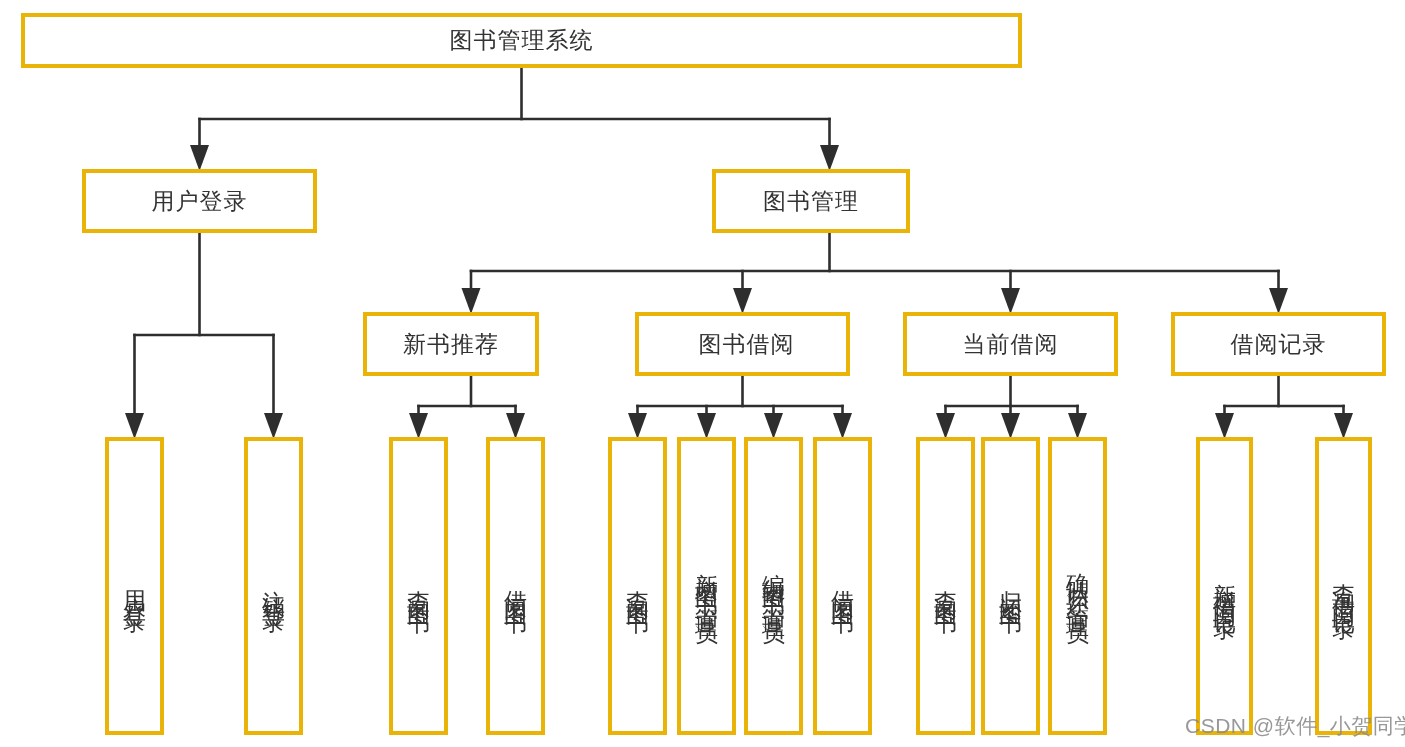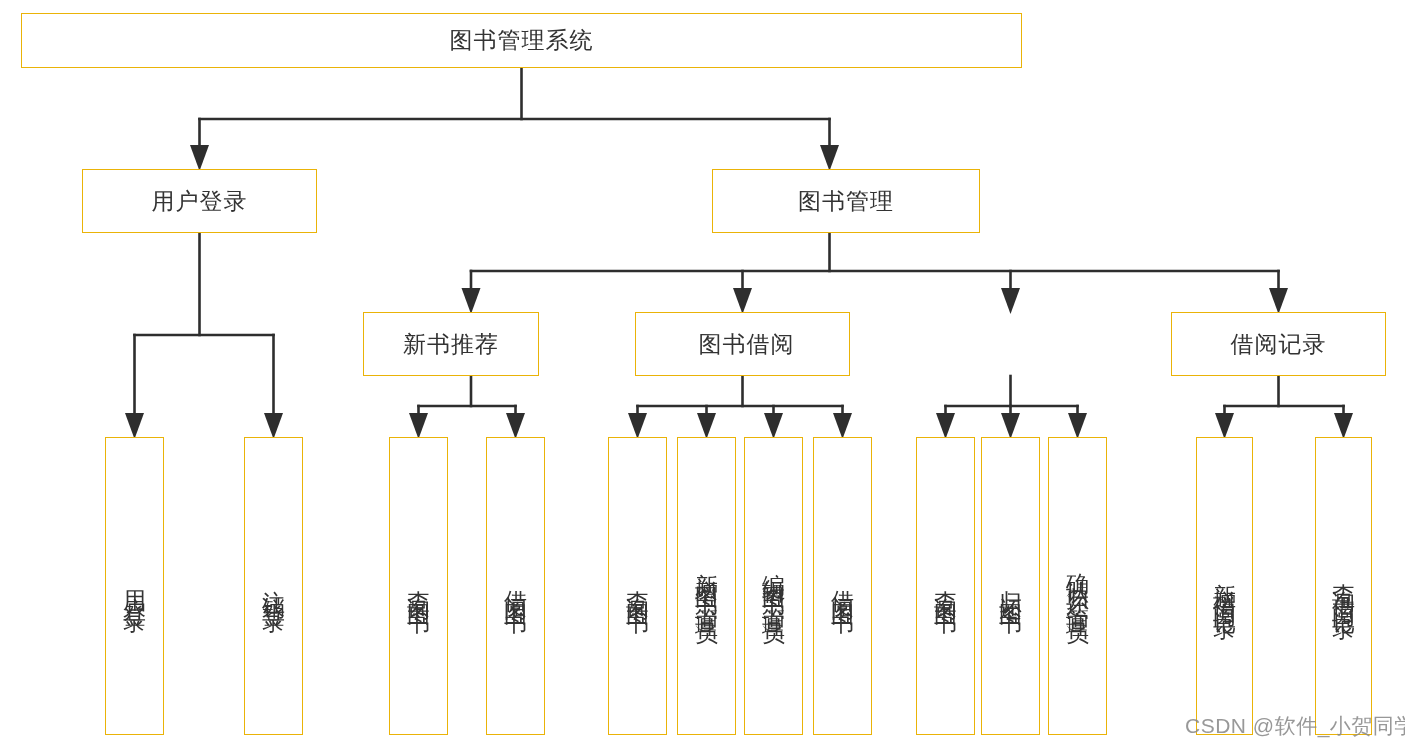--- a/index.html
+++ b/index.html
@@ -10,21 +10,21 @@
     background:#fff;
     overflow:hidden;
   }
   #connectors{
     position:absolute;left:0;top:0;z-index:0;
   }
   .node{
     position:absolute;
     box-sizing:border-box;
     background:#fff;
-    border:1px solid #eab308;
+    border:4px solid #eab308;
     color:#333;
     display:flex;
     align-items:center;
     justify-content:center;
     font-size:23px;
     z-index:1;
   }
   .node .h-label{
     white-space:nowrap;
     letter-spacing:1px;
@@ -33,21 +33,21 @@
     writing-mode:vertical-rl;
     text-orientation:mixed;
     letter-spacing:7px;
     line-height:1;
     white-space:nowrap;
   }
   
   .n-root   {left:21px;  top:13px;  width:1001px; height:55px;}
   
   .n-l2a    {left:82px;  top:169px; width:235px;  height:64px;}
-  .n-l2b    {left:712px; top:169px; width:268px;  height:64px;text-align:center;}
+  .n-l2b    {left:712px; top:169px; width:198px;  height:64px;text-align:center;}
   
   .lvl3     {top:312px;  height:64px;}
   .n-l3a    {left:363px;  width:176px;}
   .n-l3b    {left:635px;  width:215px;padding-left:8px;}
   .n-l3c    {left:903px;  width:215px;}
   .n-l3d    {left:1171px; width:215px;}
   
   .leaf     {top:437px;  height:298px; width:59px;}
   .n-f1  {left:105px;}
   .n-f2  {left:244px;}
@@ -143,20 +143,23 @@
   <div class="node n-l2b">
     <span class="h-label">图书管理</span>
   </div>
 
   <div class="node lvl3 n-l3a">
     <span class="h-label">新书推荐</span>
   </div>
   <div class="node lvl3 n-l3b">
     <span class="h-label">图书借阅</span>
   </div>
+  <div class="node lvl3 n-l3c">
+    <span class="h-label">当前借阅</span>
+  </div>
   <div class="node lvl3 n-l3d">
     <span class="h-label">借阅记录</span>
   </div>
 
   <div class="node leaf n-f1">
     <span class="v-label">用户登录</span>
   </div>
   <div class="node leaf n-f2">
     <span class="v-label">注销登录</span>
   </div>

